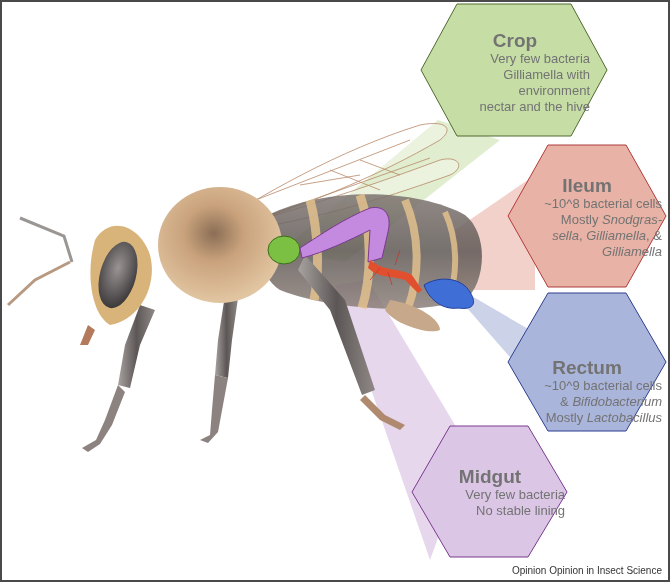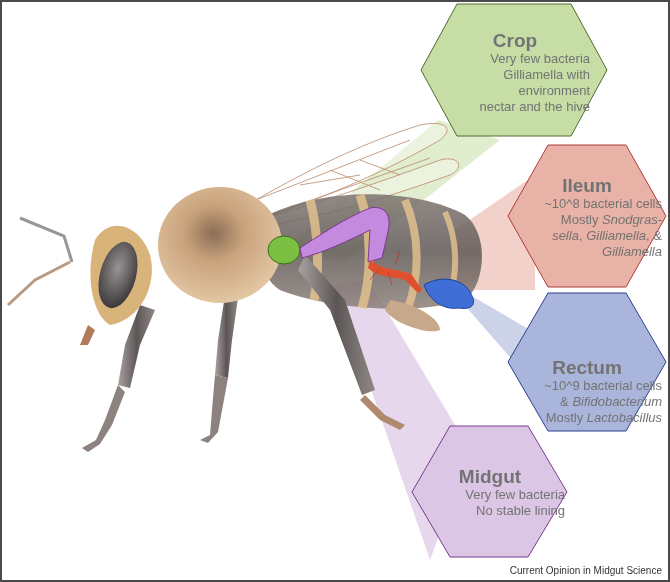--- a/index.html
+++ b/index.html
@@ -120,13 +120,13 @@
   <span class="ln"><span>&amp; </span><i>Bifidobacterium</i></span>
   <span class="ln"><span>Mostly </span><i>Lactobacillus</i></span>
 </div>
 
 <div class="hexlabel" style="left:415px; top:466px; width:150px;">
   <span class="ttl">Midgut</span>
   <span class="ln">Very few bacteria</span>
   <span class="ln">No stable lining</span>
 </div>
 
-<div class="credit">Current Opinion in Midgut Science</div>
+<div class="credit">Opinion Opinion in Insect Science</div>
 
 </body></html>

